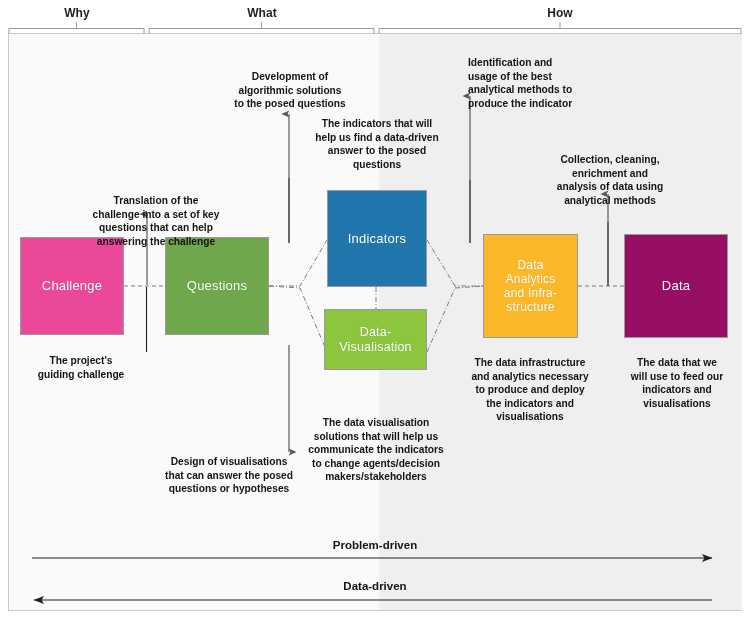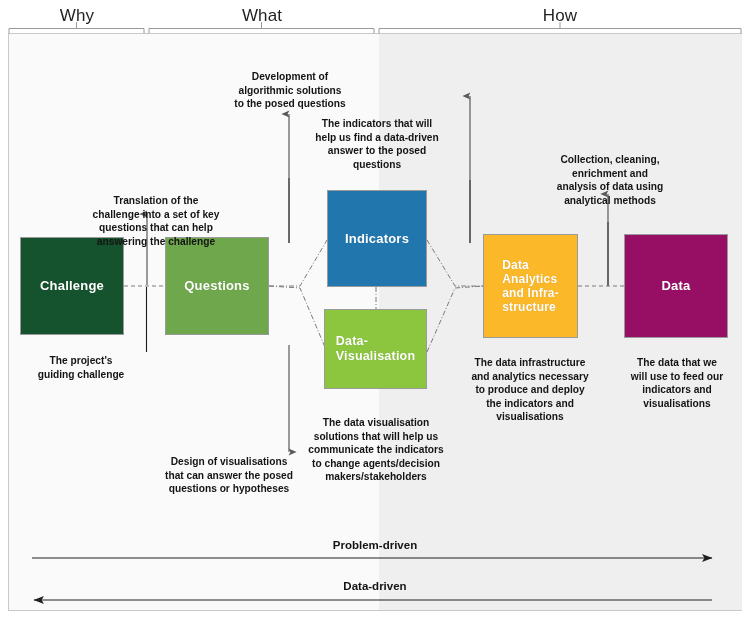--- a/index.html
+++ b/index.html
@@ -6,22 +6,22 @@
   body{font-family:"Liberation Sans", sans-serif;}
   #canvas{
     position:relative;
     width:750px;height:623px;
     overflow:hidden;
     background:#ffffff;
   }
   
   .phase-label{
     position:absolute;
-    font-size:17px;
-    font-weight:normal;
+    font-size:12px;
+    font-weight:bold;
     color:#231f20;
     text-align:center;
     letter-spacing:.1px;
     white-space:nowrap;
   }
   
   #panel{
     position:absolute;
     left:8px;top:33px;
     width:734px;height:578px;
@@ -34,25 +34,25 @@
     left:370px;top:0;
     width:363px;height:576px;
     background:#efefef;
   }
   
   .node{
     position:absolute;
     box-sizing:border-box;
     border:1px solid #9a9a9a;
     color:#ffffff;
-    font-weight:bold;
+    font-weight:normal;
     display:flex;
     align-items:center;
     justify-content:center;
-    text-align:left;
+    text-align:center;
     line-height:1.18;
     letter-spacing:.2px;
     text-shadow:0 0 1px rgba(0,0,0,.18);
   }
   .node span{display:block;padding:0 4px;}
   
   .caption{
     position:absolute;
     font-size:10.2px;
     font-weight:bold;
@@ -136,33 +136,33 @@
       <path d="M269 286 L300 286 L327 240"></path>
       <path d="M269 286 L300 288 L327 352"></path>
       <path d="M427 240 L455 286 L483 286"></path>
       <path d="M427 352 L455 288 L483 286"></path>
     </g>
 
     <line x1="32" y1="558" x2="712" y2="558" stroke="#231f20" stroke-width="1.2" marker-end="url(#axArrR)"></line>
     <line x1="712" y1="600" x2="34" y2="600" stroke="#231f20" stroke-width="1.2" marker-end="url(#axArrL)"></line>
   </svg>
 
-  <div class="node" style="left:20px;top:237px;width:104px;height:98px;background:#14532d;font-size:13px;">
+  <div class="node" style="left:20px;top:237px;width:104px;height:98px;background:#ec4899;font-size:13px;">
     <span>Challenge</span>
   </div>
 
   <div class="node" style="left:165px;top:237px;width:104px;height:98px;background:#6FA84C;font-size:13px;">
     <span>Questions</span>
   </div>
 
   <div class="node" style="left:327px;top:190px;width:100px;height:97px;background:#2176AE;font-size:13px;">
     <span>Indicators</span>
   </div>
 
-  <div class="node" style="left:324px;top:309px;width:103px;height:80px;background:#8CC63E;font-size:12.5px;white-space:pre-line;">
+  <div class="node" style="left:324px;top:309px;width:103px;height:61px;background:#8CC63E;font-size:12.5px;white-space:pre-line;">
     <span>Data-
 Visualisation</span>
   </div>
 
   <div class="node" style="left:483px;top:234px;width:95px;height:104px;background:#FBB829;font-size:12px;white-space:pre-line;">
     <span>Data
 Analytics
 and Infra-
 structure</span>
   </div>
@@ -199,20 +199,24 @@
 
   <div class="caption" style="left:200px;top:70px;width:180px;white-space:pre-line;">Development of
 algorithmic solutions
 to the posed questions</div>
 
   <div class="caption" style="left:303px;top:117px;width:148px;white-space:pre-line;">The indicators that will
 help us find a data-driven
 answer to the posed
 questions</div>
 
+  <div class="caption left" style="left:468px;top:56px;width:140px;white-space:pre-line;">Identification and
+usage of the best
+analytical methods to
+produce the indicator</div>
 
   <div class="caption" style="left:540px;top:153px;width:140px;white-space:pre-line;">Collection, cleaning,
 enrichment and
 analysis of data using
 analytical methods</div>
 
   <div class="caption" style="left:155px;top:455px;width:148px;white-space:pre-line;">Design of visualisations
 that can answer the posed
 questions or hypotheses</div>
 

